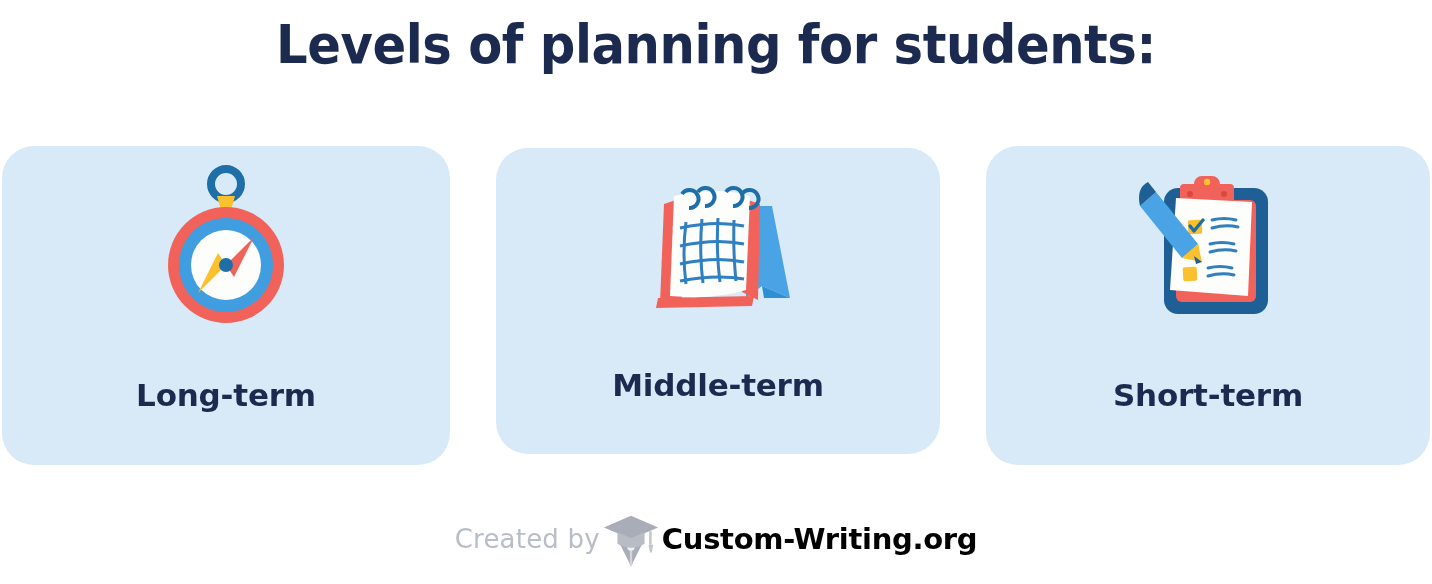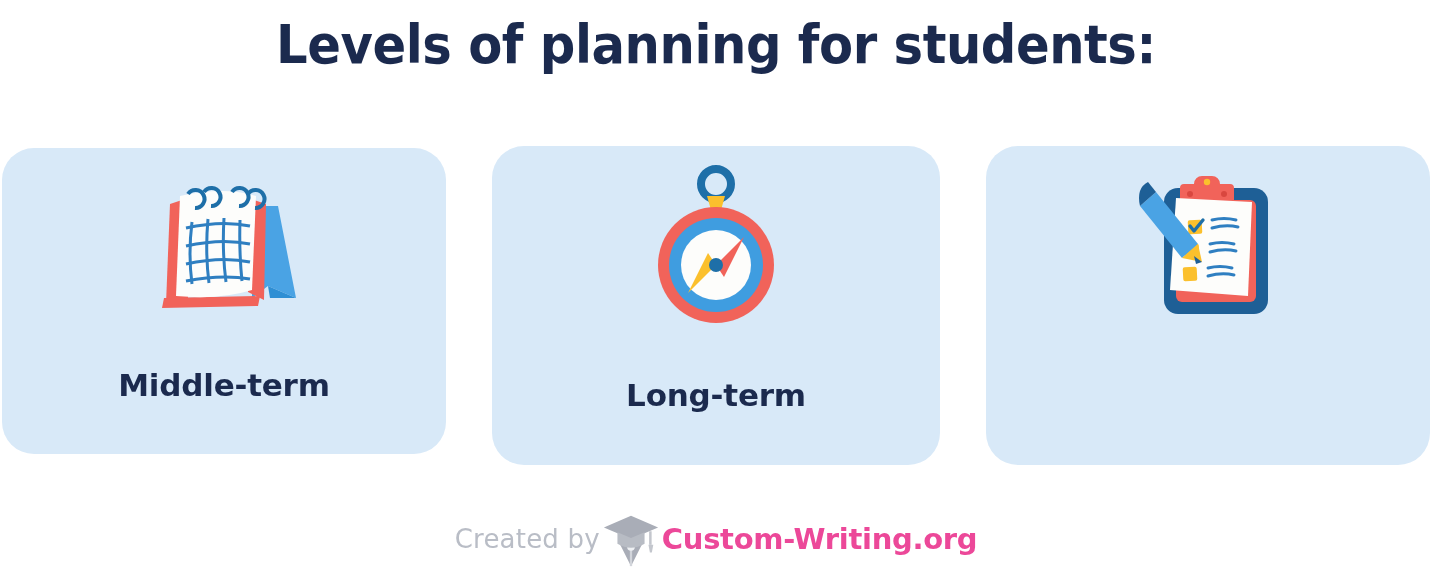--- a/index.html
+++ b/index.html
@@ -108,32 +108,55 @@
   .brand-logo {
     display: block;
     width: 62px;
     height: 62px;
     flex: 0 0 auto;
   }
   .brand-name {
     font-family: "DejaVu Sans", sans-serif;
     font-size: 29px;
     font-weight: bold;
-    color: #ec4899;
+    color: #000000;
     letter-spacing: -0.3px;
   }
 </style>
 </head>
 <body>
 
 <div class="page">
 
   <div class="title">Levels of planning for students:</div>
 
   <div class="cards">
+
+    <div class="card card-1">
+      <div class="icon-wrap">
+        <svg width="150" height="162" viewBox="0 0 150 162">
+
+          <circle cx="75" cy="19" r="15" fill="none" stroke="#1e6fa8" stroke-width="8"></circle>
+          <path d="M66 31 L84 31 L80 45 L70 45 Z" fill="#fbc02d"></path>
+
+          <circle cx="75" cy="100" r="58" fill="#f1635a"></circle>
+
+          <circle cx="75" cy="100" r="47" fill="#3f9de0"></circle>
+
+          <circle cx="75" cy="100" r="35" fill="#fdfdfb"></circle>
+
+          <path d="M75 100 L103 72 L83 112 Z" fill="#f1635a"></path>
+
+          <path d="M75 100 L47 128 L67 88 Z" fill="#fbc02d"></path>
+
+          <circle cx="75" cy="100" r="7" fill="#1e6fa8"></circle>
+        </svg>
+      </div>
+      <div class="card-label">Long-term</div>
+    </div>
 
     <div class="card card-2">
       <div class="icon-wrap">
         <svg width="152" height="140" viewBox="0 0 152 140">
 
           <path d="M104 32 L130 32 L148 124 L120 112 L104 124 Z" fill="#4aa3e4"></path>
 
           <path d="M120 112 L148 124 L122 124 Z" fill="#2f8fd4"></path>
 
           <path d="M22 30 L40 24 L40 124 L18 130 Z" fill="#f1635a"></path>
@@ -157,43 +180,20 @@
           <path d="M40 20 a9 9 0 1 1 7 14" fill="none" stroke="#1e6fa8" stroke-width="4"></path>
           <path d="M56 18 a9 9 0 1 1 7 14" fill="none" stroke="#1e6fa8" stroke-width="4"></path>
 
           <path d="M84 18 a9 9 0 1 1 7 14" fill="none" stroke="#1e6fa8" stroke-width="4"></path>
           <path d="M100 20 a9 9 0 1 1 7 14" fill="none" stroke="#1e6fa8" stroke-width="4"></path>
         </svg>
       </div>
       <div class="card-label">Middle-term</div>
     </div>
 
-    <div class="card card-1">
-      <div class="icon-wrap">
-        <svg width="150" height="162" viewBox="0 0 150 162">
-
-          <circle cx="75" cy="19" r="15" fill="none" stroke="#1e6fa8" stroke-width="8"></circle>
-          <path d="M66 31 L84 31 L80 45 L70 45 Z" fill="#fbc02d"></path>
-
-          <circle cx="75" cy="100" r="58" fill="#f1635a"></circle>
-
-          <circle cx="75" cy="100" r="47" fill="#3f9de0"></circle>
-
-          <circle cx="75" cy="100" r="35" fill="#fdfdfb"></circle>
-
-          <path d="M75 100 L103 72 L83 112 Z" fill="#f1635a"></path>
-
-          <path d="M75 100 L47 128 L67 88 Z" fill="#fbc02d"></path>
-
-          <circle cx="75" cy="100" r="7" fill="#1e6fa8"></circle>
-        </svg>
-      </div>
-      <div class="card-label">Long-term</div>
-    </div>
-
     <div class="card card-3">
       <div class="icon-wrap">
         <svg width="152" height="152" viewBox="0 0 152 152">
 
           <rect x="32" y="18" width="104" height="126" rx="14" fill="#1e5f96"></rect>
 
           <rect x="44" y="30" width="80" height="102" rx="6" fill="#f1635a"></rect>
 
           <path d="M70 6 h10 a8 8 0 0 1 8 8 h10 a4 4 0 0 1 4 4 v12 h-54 v-12 a4 4 0 0 1 4 -4 h10 a8 8 0 0 1 8 -8 z" fill="#f1635a"></path>
           <circle cx="75" cy="12" r="3.2" fill="#fbc02d"></circle>
@@ -217,20 +217,21 @@
           <path d="M76 106 q14 -4 26 -1" fill="none" stroke="#2f7fc1" stroke-width="3" stroke-linecap="round"></path>
 
           <path d="M8 36 L24 22 L66 74 L50 88 Z" fill="#4aa3e4"></path>
 
           <path d="M8 36 L24 22 L16 12 Q4 18 8 36 Z" fill="#1e5f96"></path>
 
           <path d="M50 88 L66 74 L70 92 Z" fill="#fbc02d"></path>
           <path d="M62 86 L70 92 L64 94 Z" fill="#1e5f96"></path>
         </svg>
       </div>
+      <div class="card-label">Short-term</div>
     </div>
 
   </div>
 
   <div class="footer">
     <span class="created-by">Created by</span>
 
     <svg class="brand-logo" viewBox="0 0 64 64">
 
       <path d="M32 60 L20 36 Q32 28 44 36 Z" fill="#a9adb7"></path>

